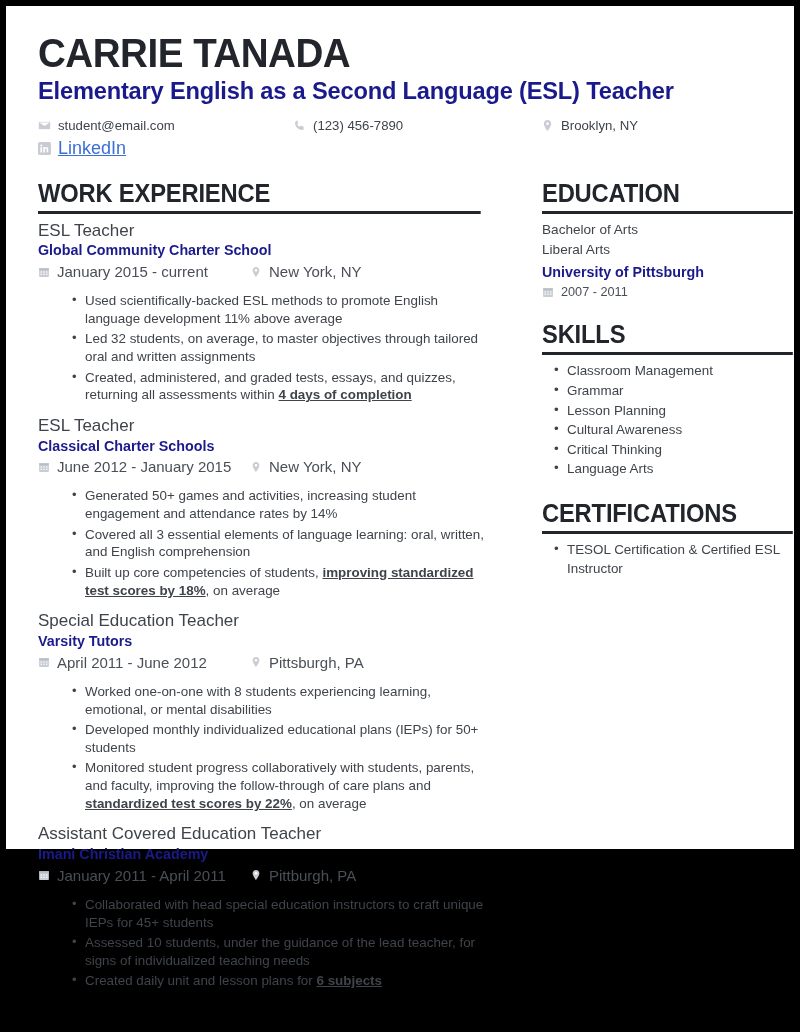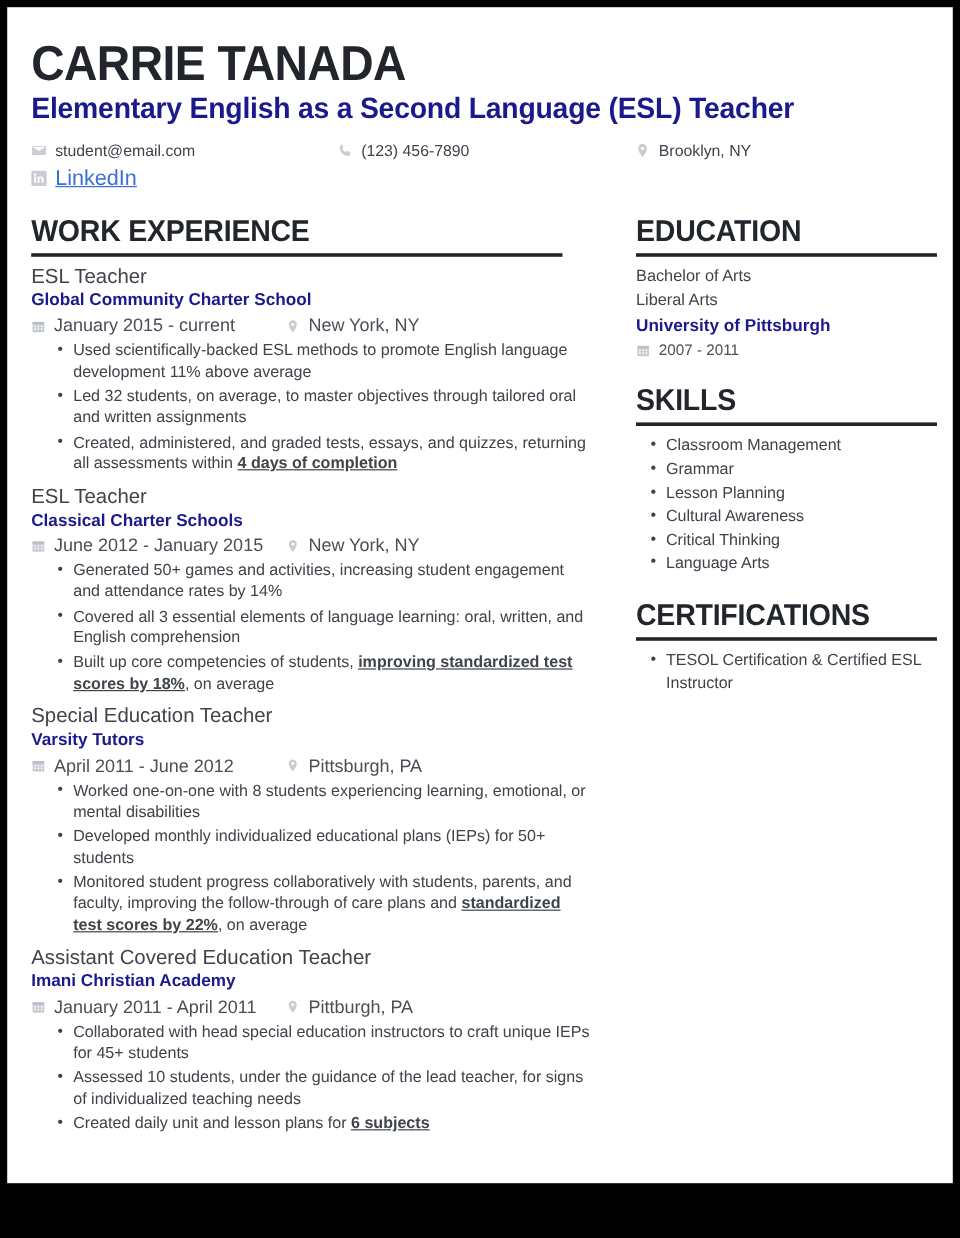--- a/index.html
+++ b/index.html
@@ -8,23 +8,23 @@
     background: #000;
   }
   body {
     width: 800px; height: 1032px;
     font-family: "Liberation Sans", sans-serif;
     overflow: hidden;
   }
   .page {
     position: absolute;
     left: 6px; top: 6px;
-    width: 788px; height: 980px;
+    width: 788px; height: 843px;
     background: #ffffff;
-    padding: 26px 28px 0 20px;
+    padding: 26px 28px 0 32px;
   }
 
   
   .name {
     font-family: "Liberation Sans Narrow", "Liberation Sans", sans-serif;
     font-weight: 700;
     font-size: 41px;
     letter-spacing: -0.5px;
     color: #22262c;
     line-height: 1.05;
@@ -122,21 +122,21 @@
   .meta-loc  { display: flex; align-items: center; gap: 7px; }
   .meta-icon {
     display: inline-flex;
     width: 12px; height: 12px;
     align-items: center; justify-content: center;
     flex: 0 0 12px;
   }
 
   ul.bullets {
     list-style: none;
-    margin: 0;
+    margin: 12px;
     padding: 0 0 0 22px;
   }
   ul.bullets li {
     position: relative;
     font-size: 13.4px;
     color: #3f444b;
     line-height: 1.33;
     margin-bottom: 2.5px;
     padding-left: 13px;
   }

